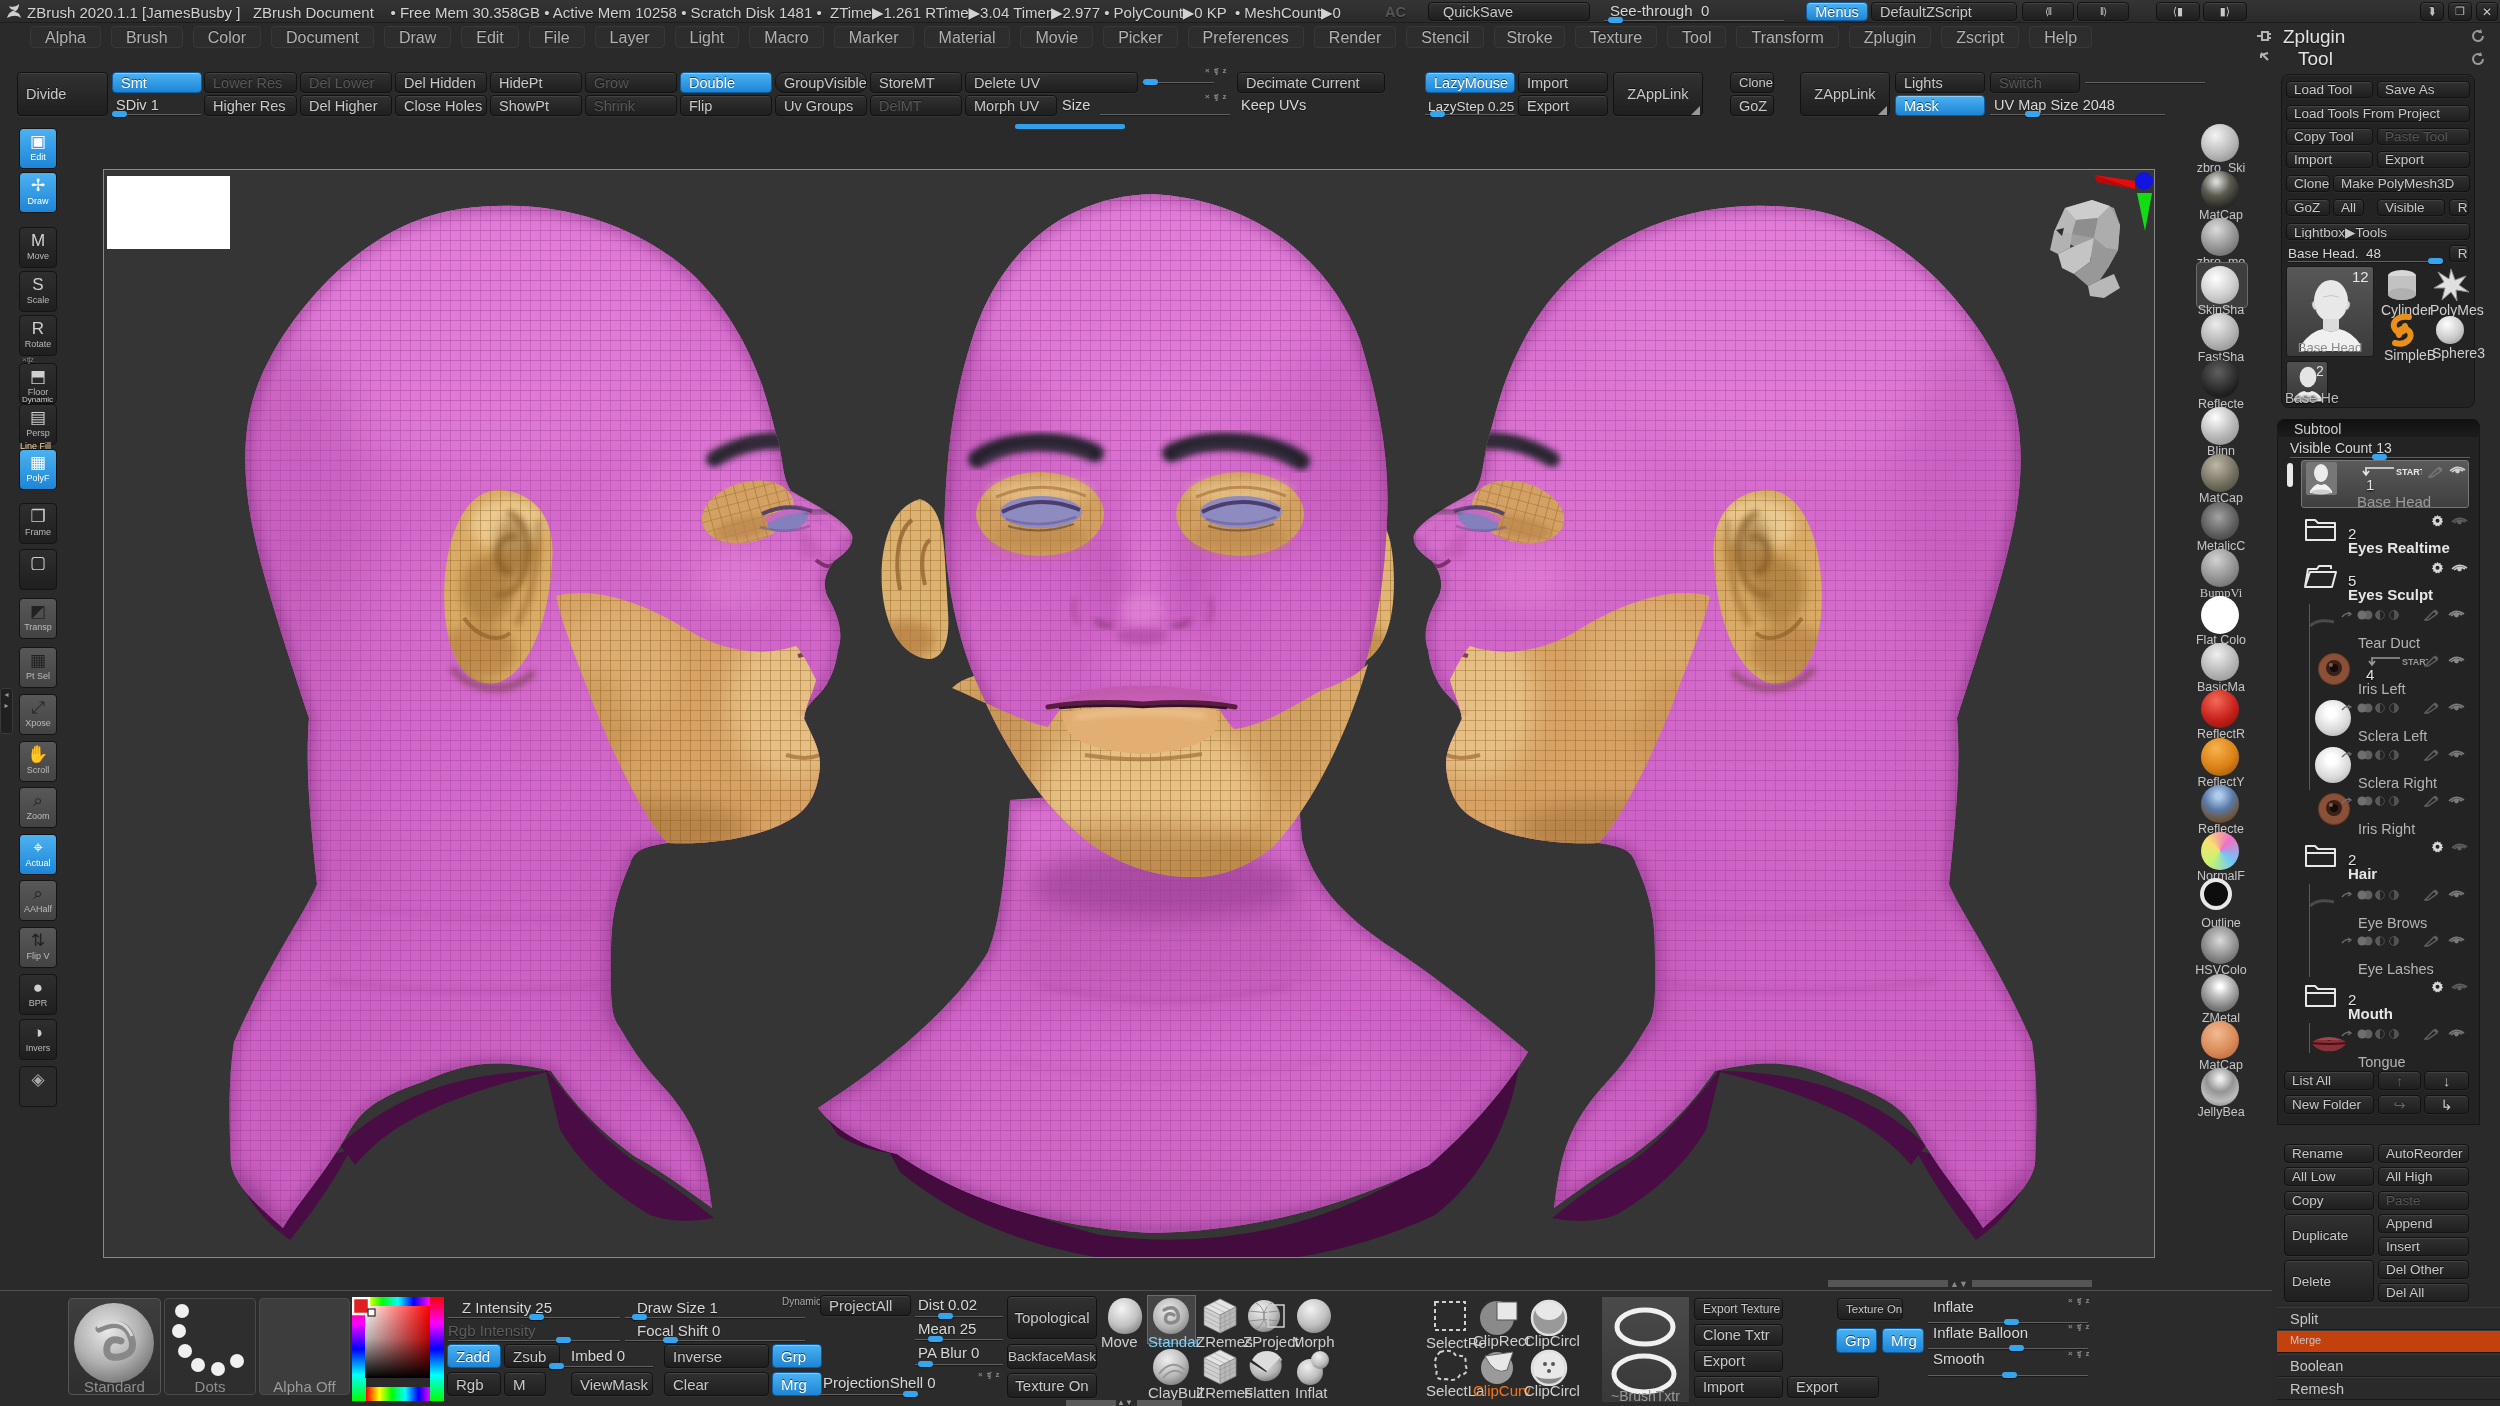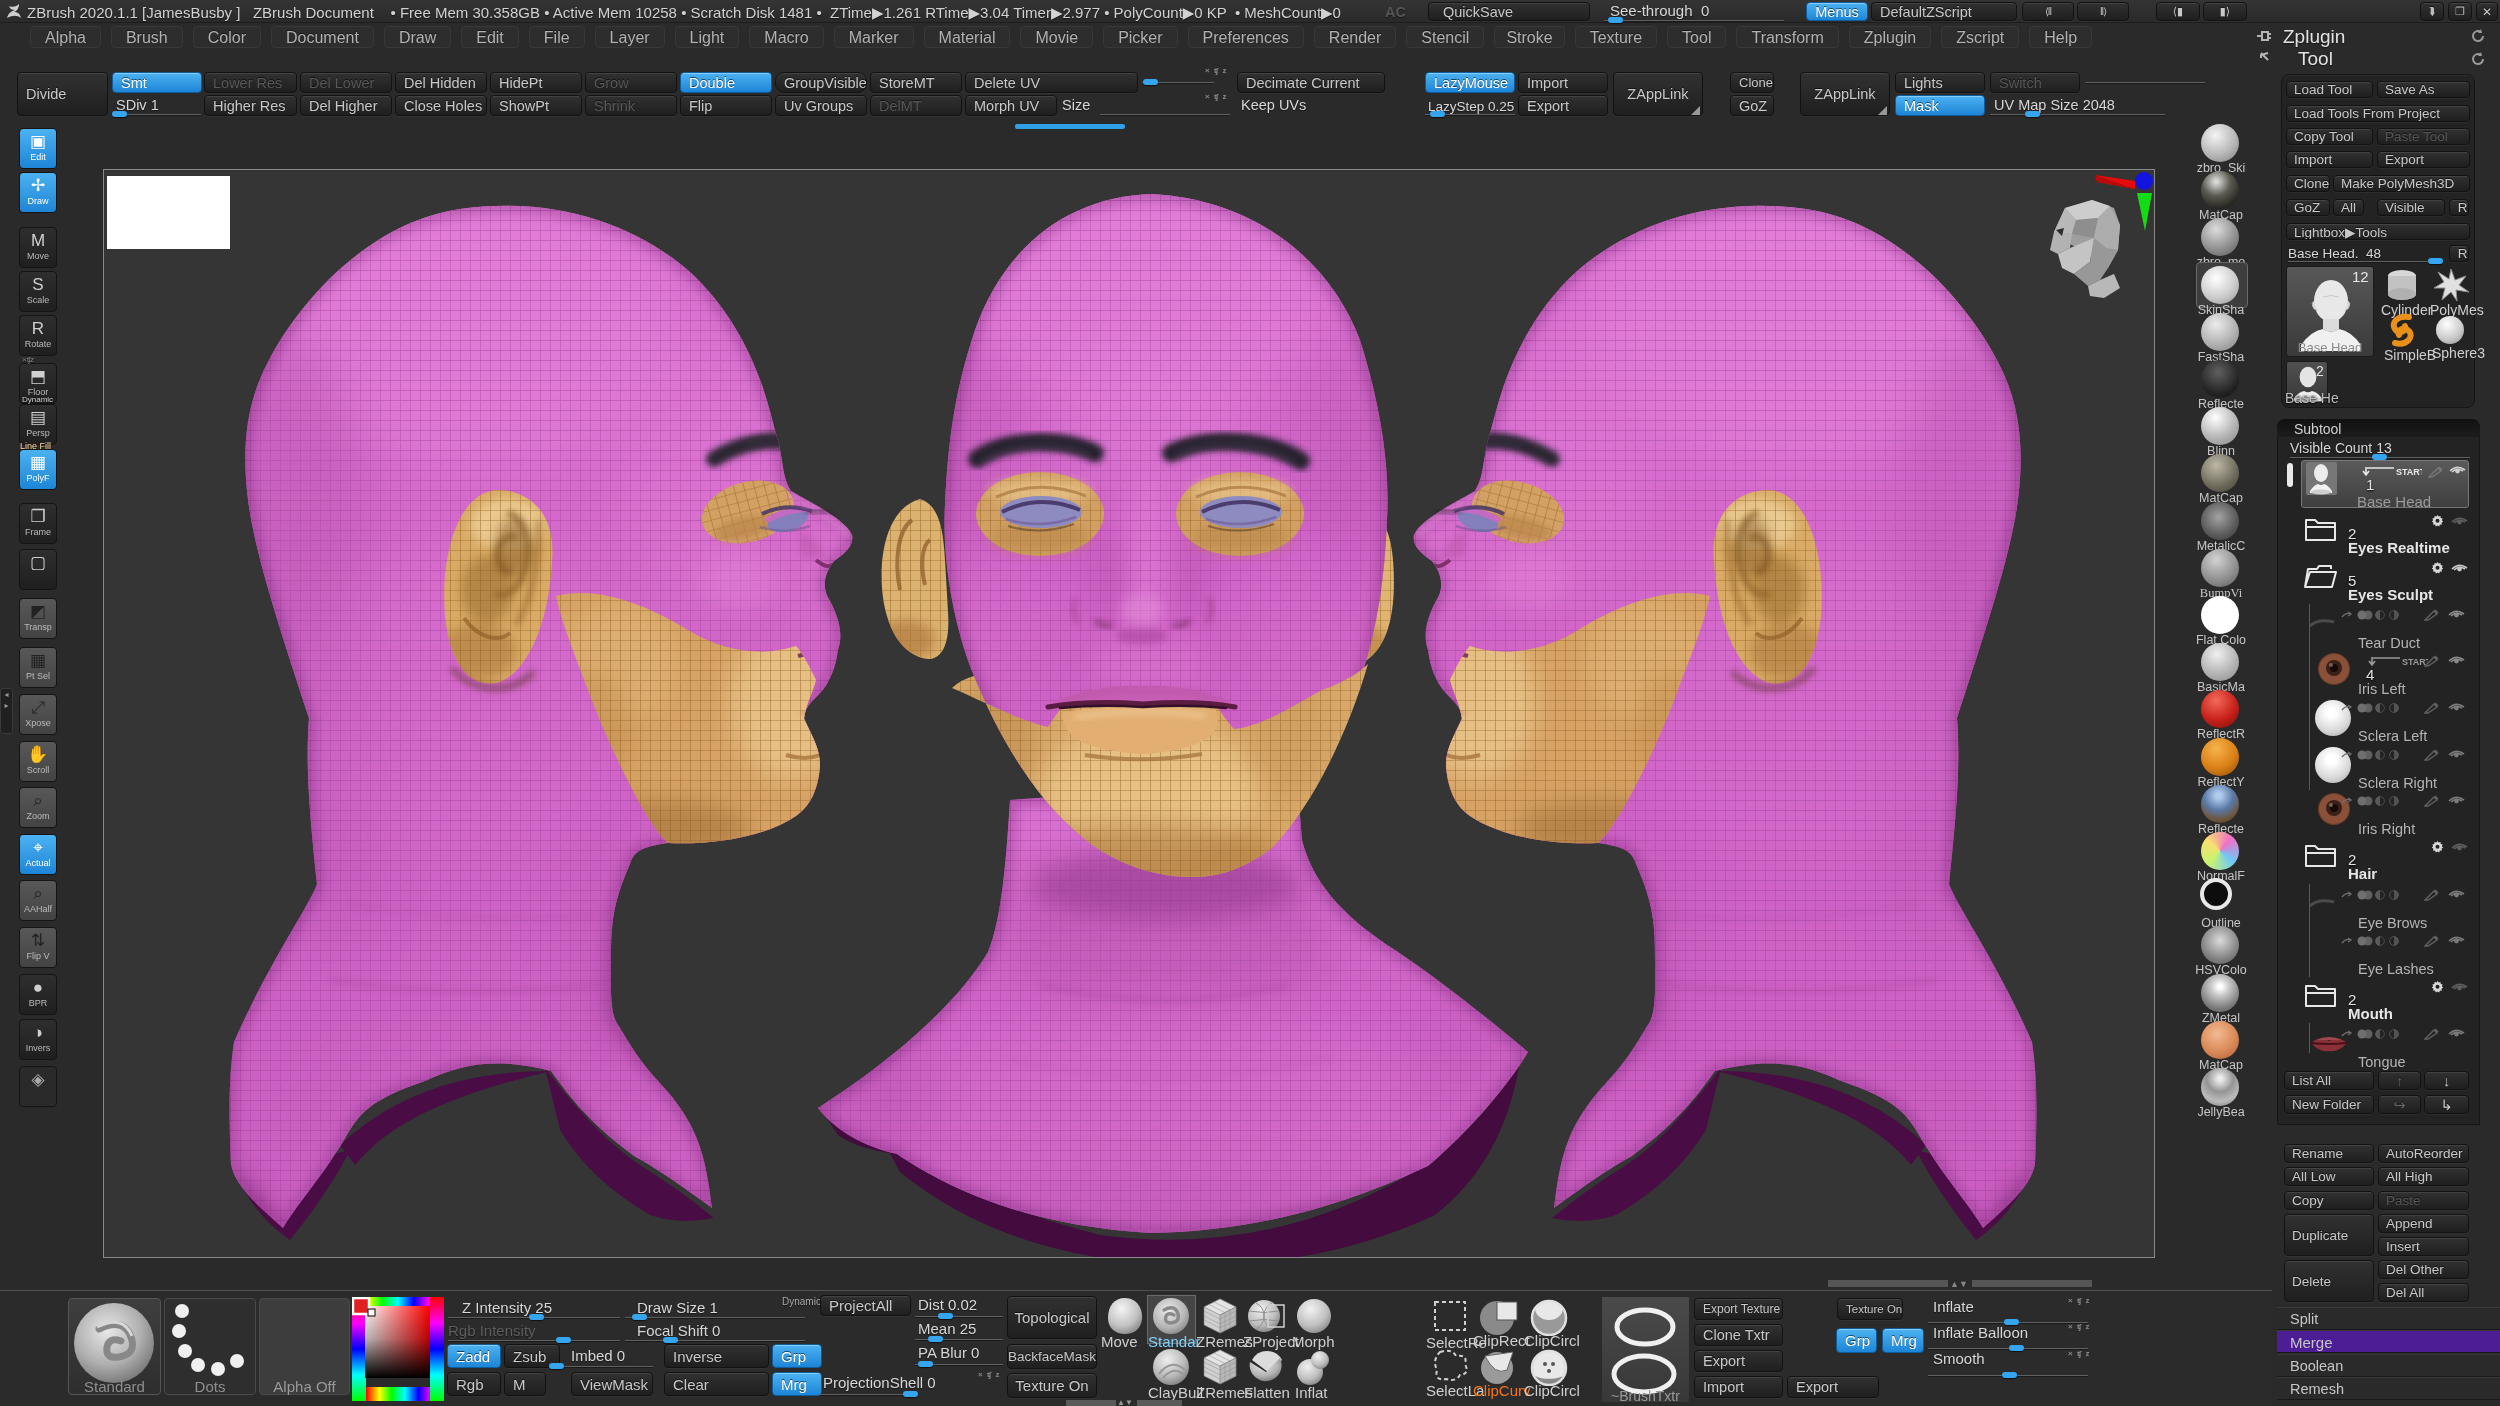--- a/index.html
+++ b/index.html
@@ -924,21 +924,21 @@
 <div class="btn" style="left: 2378px; top: 1167px; width: 91px; height: 19px; font-size: 13.5px; padding-left: 7px; z-index: 6;">All High</div>
 <div class="btn" style="left: 2284px; top: 1191px; width: 90px; height: 19px; font-size: 13.5px; padding-left: 7px; z-index: 6;">Copy</div>
 <div class="btn dim" style="left: 2378px; top: 1191px; width: 91px; height: 19px; font-size: 13.5px; padding-left: 7px; z-index: 6;">Paste</div>
 <div class="btn" style="left: 2284px; top: 1214px; width: 90px; height: 42px; font-size: 13.5px; padding-left: 7px; z-index: 6;">Duplicate</div>
 <div class="btn" style="left: 2378px; top: 1214px; width: 91px; height: 19px; font-size: 13.5px; padding-left: 7px; z-index: 6;">Append</div>
 <div class="btn" style="left: 2378px; top: 1237px; width: 91px; height: 19px; font-size: 13.5px; padding-left: 7px; z-index: 6;">Insert</div>
 <div class="btn" style="left: 2284px; top: 1260px; width: 90px; height: 42px; font-size: 13.5px; padding-left: 7px; z-index: 6;">Delete</div>
 <div class="btn" style="left: 2378px; top: 1260px; width: 91px; height: 19px; font-size: 13.5px; padding-left: 7px; z-index: 6;">Del Other</div>
 <div class="btn" style="left: 2378px; top: 1283px; width: 91px; height: 19px; font-size: 13.5px; padding-left: 7px; z-index: 6;">Del All</div>
 <div style="position: absolute; left: 2277px; top: 1307px; width: 223px; height: 23px; background: rgb(42, 42, 42); border-top: 1px solid rgb(58, 58, 58); border-bottom: 1px solid rgb(25, 25, 25); color: rgb(198, 198, 198); font-size: 14.5px; padding: 3px 0px 0px 13px; z-index: 6;">Split</div>
-<div style="position: absolute; left: 2277px; top: 1330.4px; width: 223px; height: 23px; background: #4c1d95; border-top: 1px solid rgb(58, 58, 58); border-bottom: 1px solid rgb(25, 25, 25); color: rgb(198, 198, 198); font-size: 15px; padding: 3px 0px 0px 13px; z-index: 6;">Merge</div>
+<div style="position: absolute; left: 2277px; top: 1330.4px; width: 223px; height: 23px; background: #c2410c; border-top: 1px solid rgb(58, 58, 58); border-bottom: 1px solid rgb(25, 25, 25); color: rgb(198, 198, 198); font-size: 11px; padding: 3px 0px 0px 13px; z-index: 6;">Merge</div>
 <div style="position: absolute; left: 2277px; top: 1353.8px; width: 223px; height: 23px; background: rgb(42, 42, 42); border-top: 1px solid rgb(58, 58, 58); border-bottom: 1px solid rgb(25, 25, 25); color: rgb(198, 198, 198); font-size: 14.5px; padding: 3px 0px 0px 13px; z-index: 6;">Boolean</div>
 <div style="position: absolute; left: 2277px; top: 1377.2px; width: 223px; height: 23px; background: rgb(42, 42, 42); border-top: 1px solid rgb(58, 58, 58); border-bottom: 1px solid rgb(25, 25, 25); color: rgb(198, 198, 198); font-size: 14.5px; padding: 3px 0px 0px 13px; z-index: 6;">Remesh</div>
 
 <div style="position: absolute; left: 0px; top: 1290px; width: 2272px; height: 116px; background: rgb(43, 43, 43); border-top: 1px solid rgb(81, 81, 81);"></div>
 <div style="position: absolute; left: 68px; top: 1298px; width: 93px; height: 97px; background: linear-gradient(rgb(62, 62, 62), rgb(46, 46, 46)); border: 1px solid rgb(85, 85, 85); border-radius: 4px;"><svg width="91" height="95">
       <defs>
         <radialGradient id="stg" cx=".42" cy=".35" r=".75">
           <stop offset="0" stop-color="#e8e8e8"></stop>
           <stop offset=".55" stop-color="#b0b0b0"></stop>
           <stop offset="1" stop-color="#6a6a6a"></stop>

